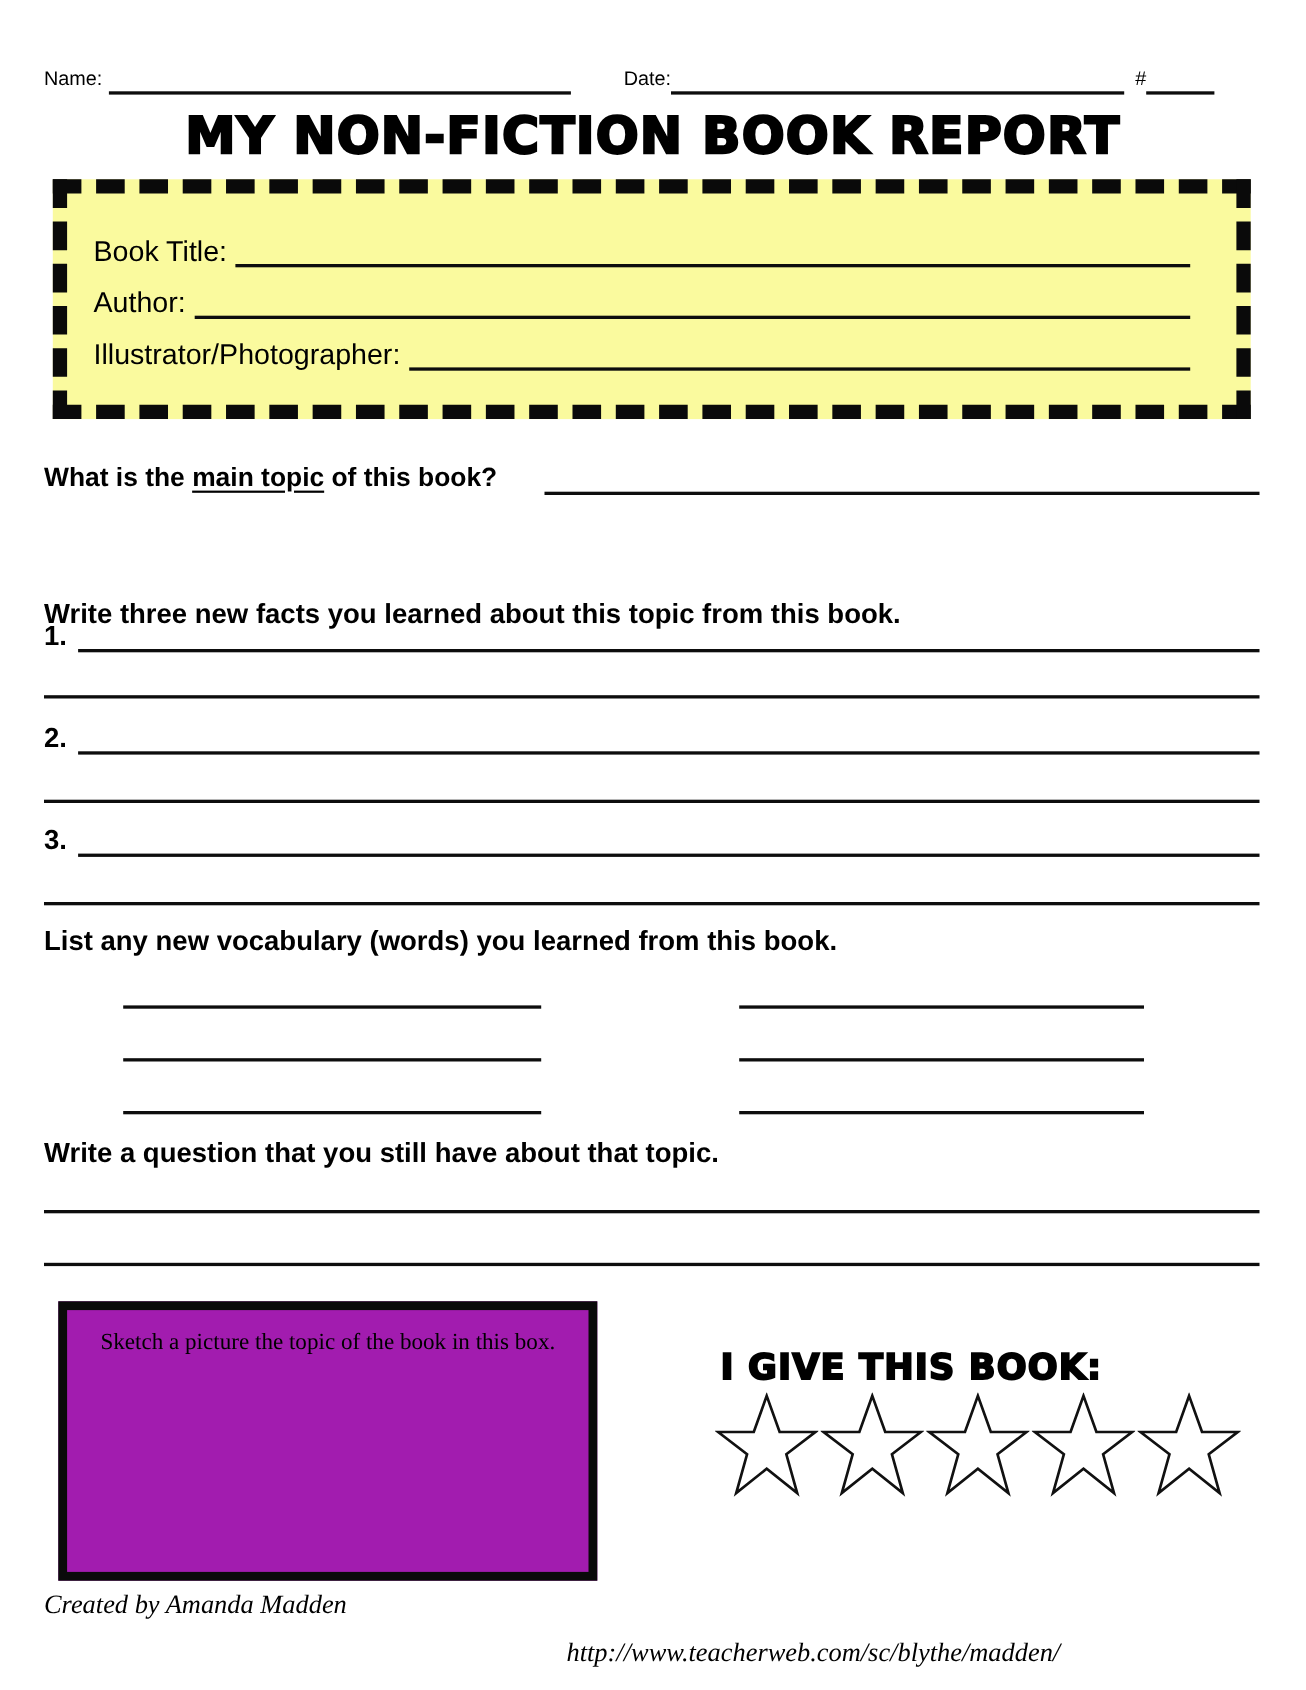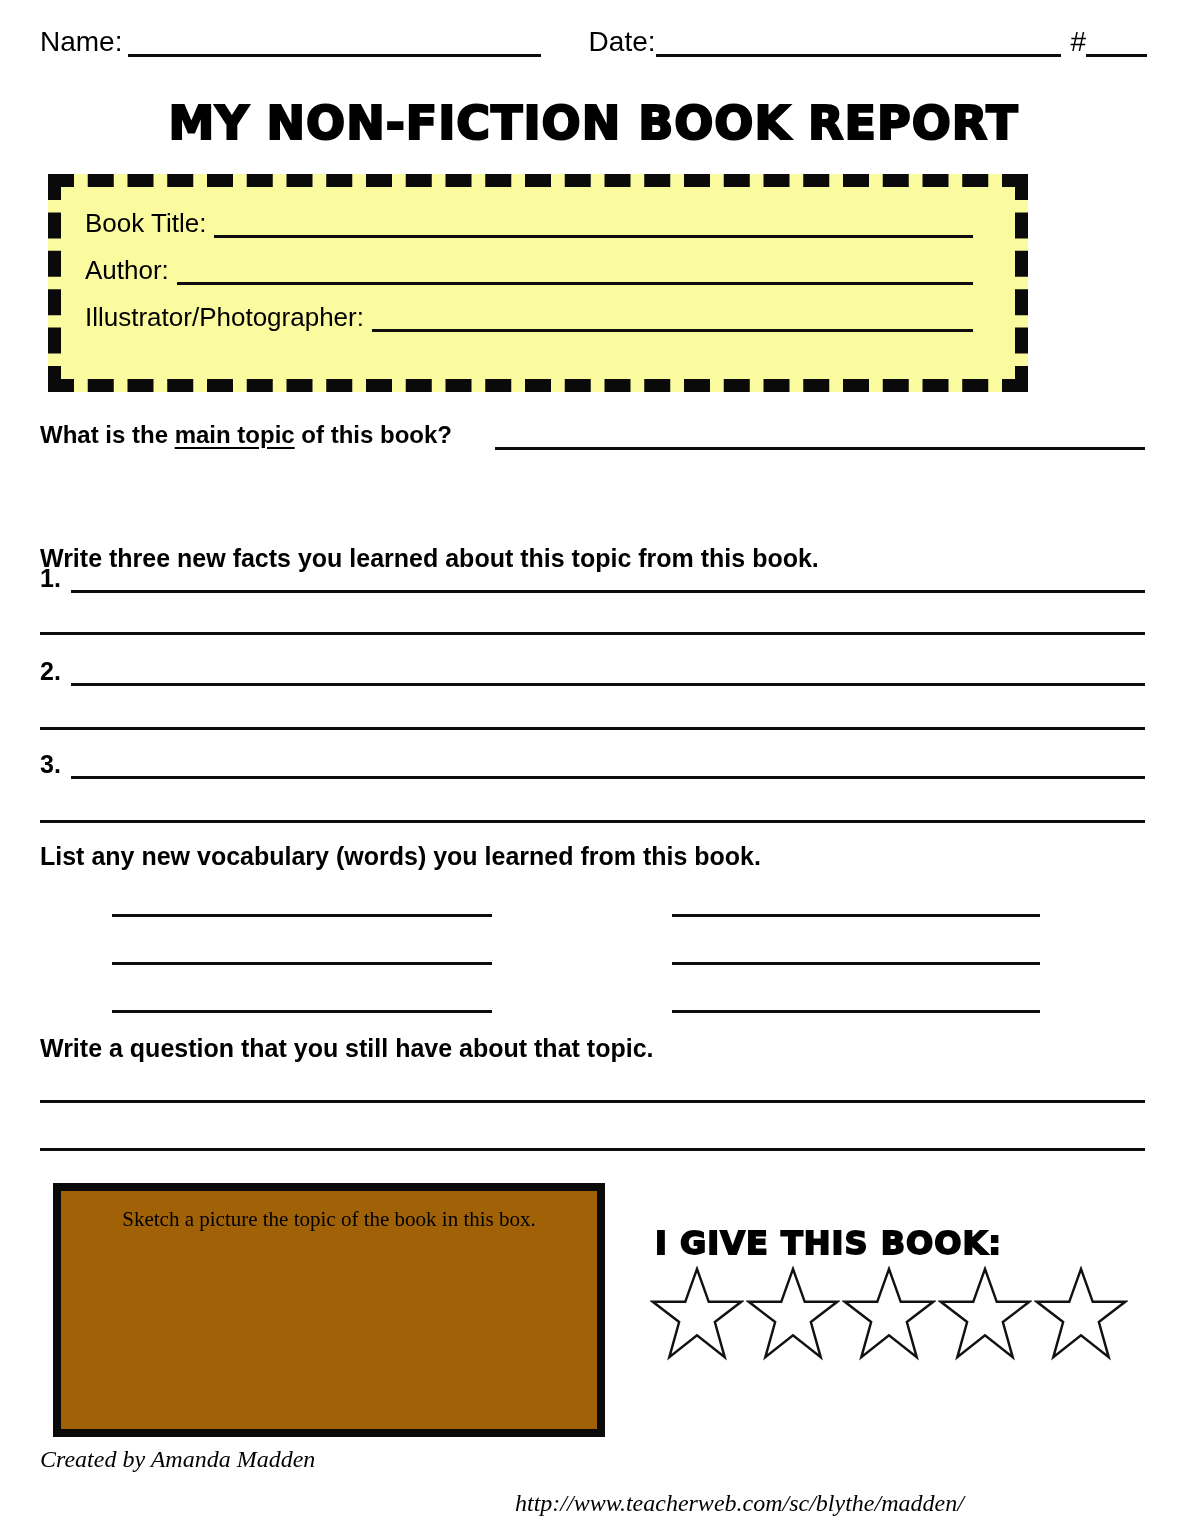--- a/index.html
+++ b/index.html
@@ -15,24 +15,24 @@
     overflow: hidden;
   }
   .uline {
     border-bottom: 3px solid #0d0d0d;
     height: 30px;
   }
 
   
   .header-row {
     position: absolute;
-    top: 27px; left: 40px; right: 40px;
-    display: flex;
-    align-items: flex-end;
-    font-size: 28px;
+    top: 56px; left: 40px; right: 40px;
+    display: flex;
+    align-items: flex-end;
+    font-size: 18px;
     line-height: 30px;
   }
   .hdr-label { white-space: nowrap; }
   .name-line  { width: 420px; margin-left: 6px; }
   .date-gap   { width: 48px; }
   .date-line  { width: 412px; }
   .num-gap    { width: 10px; }
   .num-line   { width: 62px; }
 
   
@@ -45,25 +45,24 @@
     font-weight: 800;
     letter-spacing: 1px;
     -webkit-text-stroke: 2.2px #000;
     white-space: nowrap;
   }
 
   
   .book-box {
     position: absolute;
     top: 163px; left: 48px;
-    width: 980px; height: 218px;
+    width: 1089px; height: 218px;
     background: #fafa9e;
     border: 13px dashed #0a0a0a;
-    padding: 4px 42px 0 24px;
-    margin-top: 11px;
+    padding: 20px 42px 0 24px;
   }
   .bi-row {
     display: flex;
     align-items: flex-end;
     font-size: 26px;
     line-height: 30px;
     height: 47px;
   }
   .bi-label { white-space: nowrap; margin-right: 8px; }
   .bi-line { flex: 1; }
@@ -112,23 +111,23 @@
   .vline {
     position: absolute;
     border-bottom: 3px solid #0d0d0d;
     height: 0;
   }
 
   
   .sketch-box {
     position: absolute;
     left: 53px; top: 1183px;
-    width: 552px; height: 254px;
+    width: 490px; height: 254px;
     border: 8px solid #0a0a0a;
-    background: #a16207;
+    background: #a21caf;
     text-align: center;
     padding-top: 16px;
   }
   .sketch-caption {
     font-family: "Liberation Serif", serif;
     font-size: 21px;
   }
 
   
   .rating-label {

